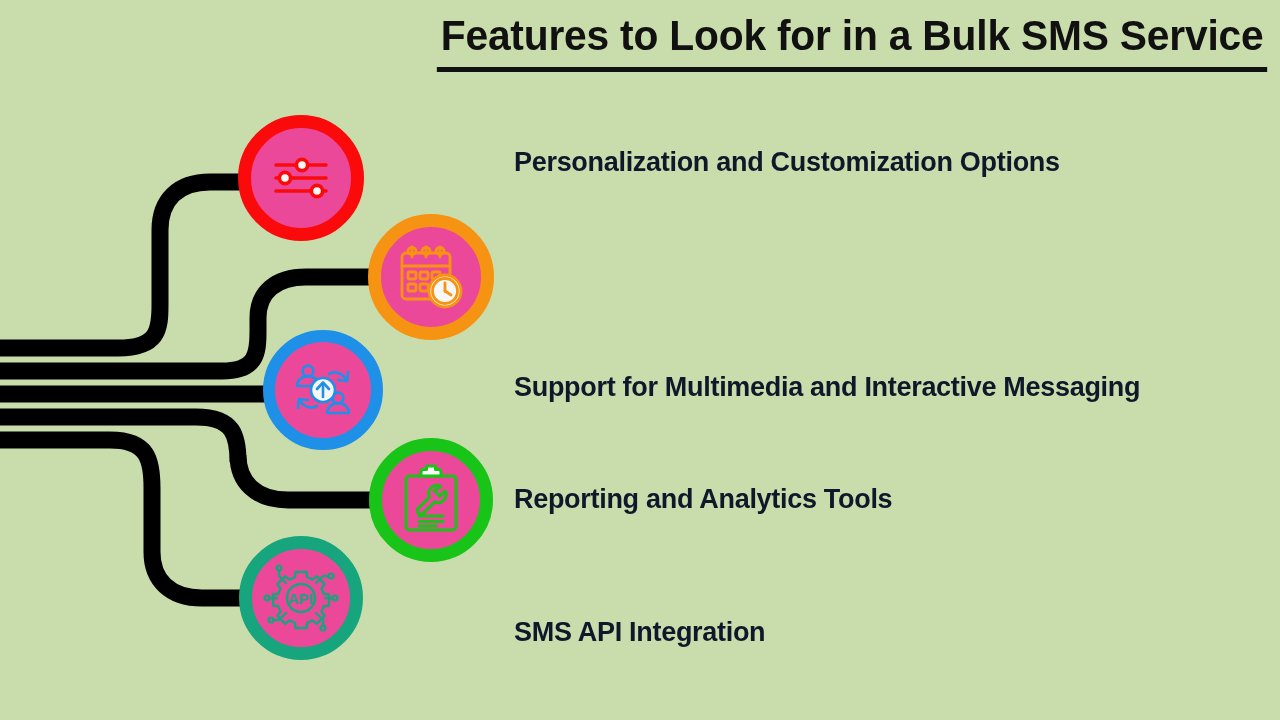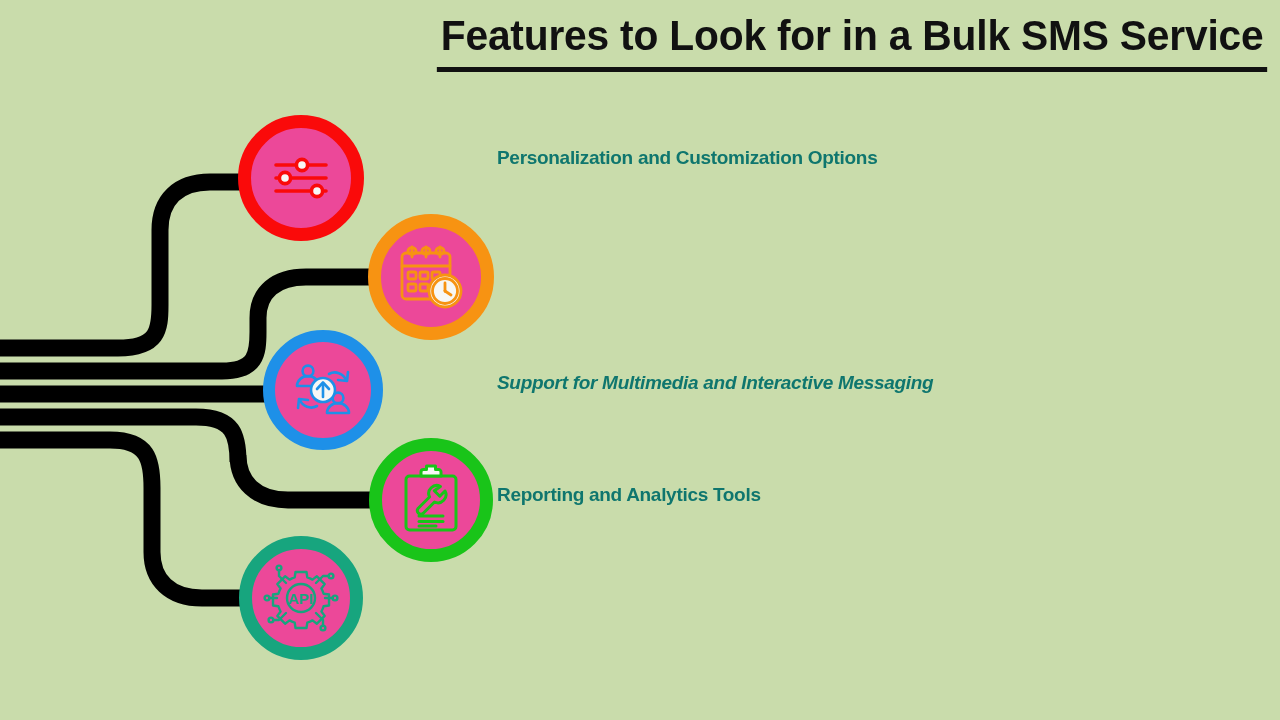--- a/index.html
+++ b/index.html
@@ -65,31 +65,31 @@
 
   .node-1 { left: 238px; top: 115px;  width: 126px; height: 126px; border: 13px solid #fa0a0a; }
   .node-2 { left: 368px; top: 214px;  width: 126px; height: 126px; border: 13px solid #f79312; }
   .node-3 { left: 263px; top: 330px;  width: 120px; height: 120px; border: 12px solid #1e90e8; }
   .node-4 { left: 369px; top: 438px;  width: 124px; height: 124px; border: 13px solid #19c419; }
   .node-5 { left: 239px; top: 536px;  width: 124px; height: 124px; border: 13px solid #17a57e; }
 
   
   .label {
     position: absolute;
-    left: 497px;
+    left: 514px;
     font-family: "Liberation Sans", sans-serif;
-    font-size: 19px;
+    font-size: 27px;
     font-weight: bold;
-    color: #0f766e;
+    color: #0f172a;
     letter-spacing: -0.3px;
     white-space: nowrap;
   }
   .label-1 { top: 147px; }
   .label-2 { top: 259px; }
-  .label-3 { top: 372px; font-style: italic; }
+  .label-3 { top: 372px; }
   .label-4 { top: 484px; }
   .label-5 { top: 617px; }
 </style>
 </head>
 <body>
 
 <div id="infographic">
 
   <div class="title-wrap">
     <span class="title-text">Features to Look for in a Bulk SMS Service</span>
@@ -222,14 +222,15 @@
           <circle cx="5" cy="39" r="2.4"></circle>
         </g>
         <text x="39" y="45" text-anchor="middle" font-family="&quot;Liberation Sans&quot;, sans-serif" font-size="15" font-weight="bold" fill="#17a57e">API</text>
       </svg>
     </span>
   </div>
 
   <div class="label label-1">Personalization and Customization Options</div>
   <div class="label label-3">Support for Multimedia and Interactive Messaging</div>
   <div class="label label-4">Reporting and Analytics Tools</div>
+  <div class="label label-5">SMS API Integration</div>
 
 </div>
 
 </body></html>

